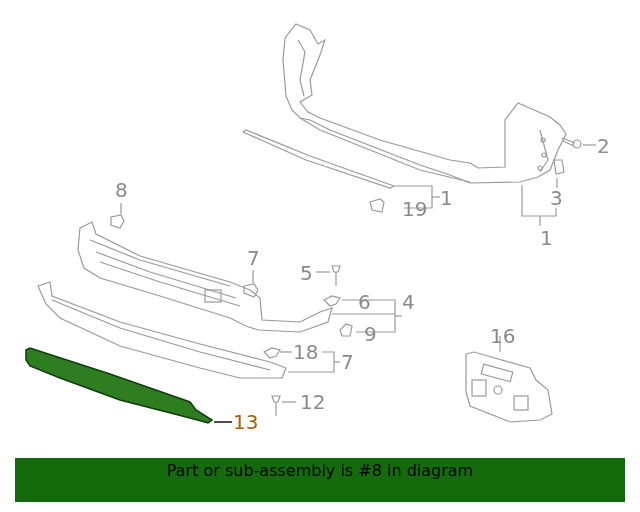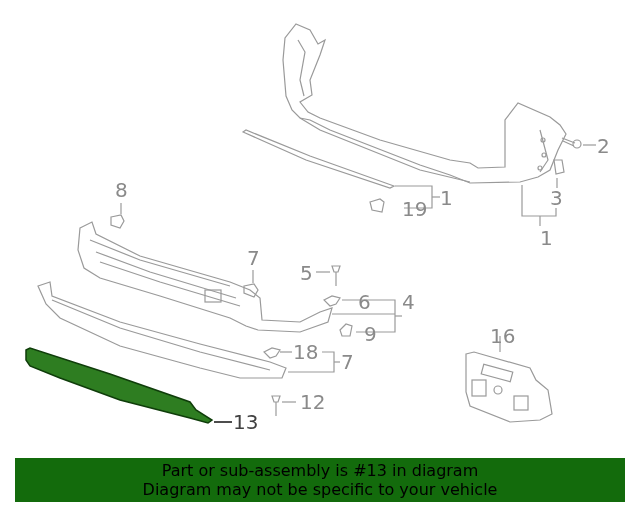--- a/index.html
+++ b/index.html
@@ -1,19 +1,19 @@
 <!DOCTYPE html>
 <html><head>
 <meta charset="utf-8">
 <style>
   html, body { margin:0; padding:0; background:#ffffff; }
   body { width:640px; height:512px; position:relative; overflow:hidden; font-family:"DejaVu Sans", sans-serif; }
   #diagram { position:absolute; left:0; top:0; width:640px; height:512px; }
   .lbl { position:absolute; font-size:20px; color:#8a8a8a; line-height:1; font-family:"DejaVu Sans", sans-serif; }
-  .lbl.hl { color:#404040; }
+  .lbl.hl { color:#a16207; }
   #banner { position:absolute; left:15px; top:458px; width:610px; height:44px; background:#136b0c;
             color:#000; text-align:center; font-size:16px; line-height:19px; padding-top:3px; box-sizing:border-box; }
 </style>
 </head>
 <body>
 
 <div id="diagram">
 <svg width="640" height="512" viewBox="0 0 640 512" fill="none" stroke="#9a9a9a" stroke-width="1.2">
 
   <g>
@@ -116,15 +116,14 @@
 <span class="lbl" style="left:402px;top:292px">4</span>
 <span class="lbl" style="left:364px;top:324px">9</span>
 <span class="lbl" style="left:293px;top:342px">18</span>
 <span class="lbl" style="left:341px;top:352px">7</span>
 <span class="lbl" style="left:300px;top:392px">12</span>
 <span class="lbl" style="left:490px;top:326px">16</span>
 <span class="lbl hl" style="left:233px;top:412px">13</span>
 </div>
 
 <div id="banner">
-  <div>Part or sub-assembly is #13 in diagram</div>
-  <div>Diagram may not be specific to your vehicle</div>
+  <div>Part or sub-assembly is #8 in diagram</div>
 </div>
 
 </body></html>

